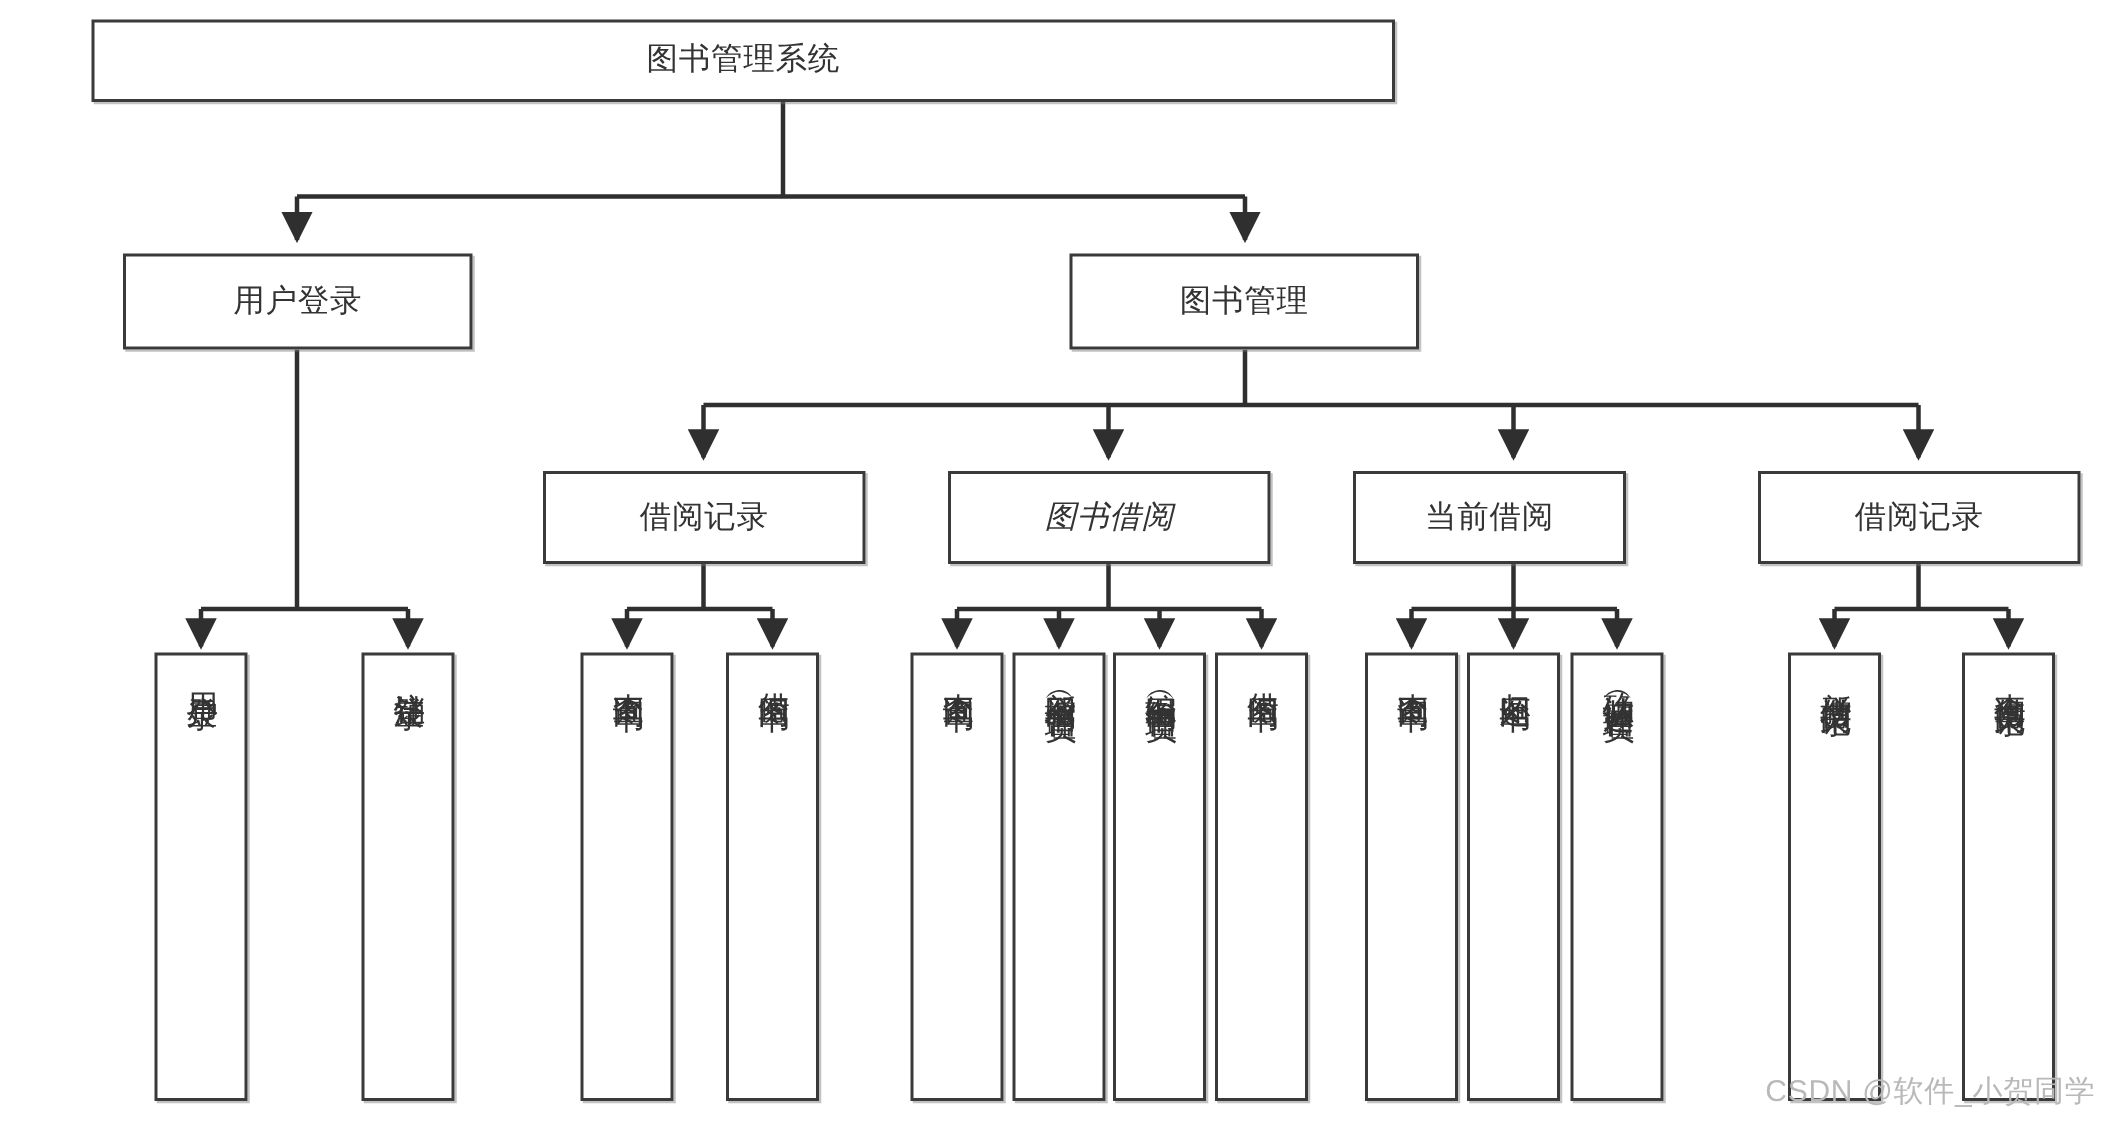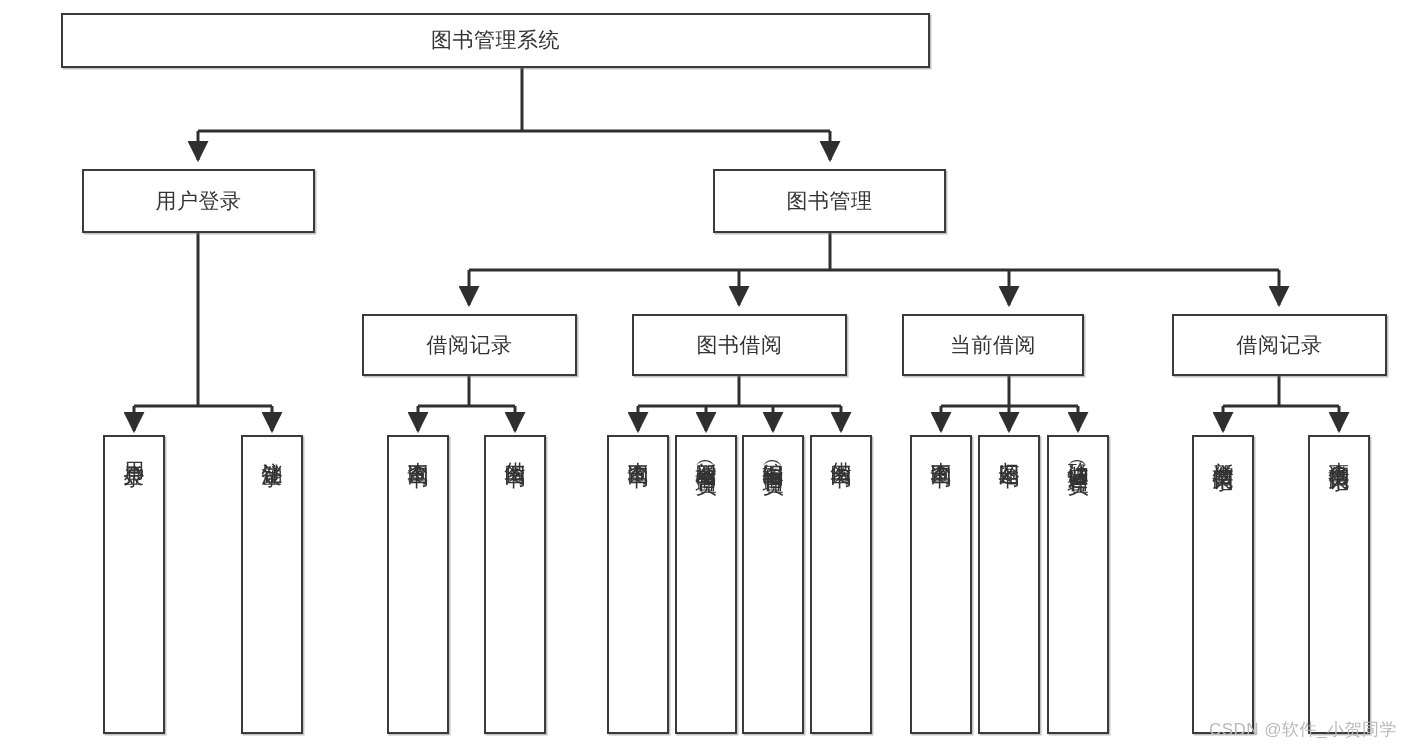--- a/index.html
+++ b/index.html
@@ -57,21 +57,21 @@
     text-orientation: upright;
     font-size: 21px;
     letter-spacing: 2px;
     line-height: 1.05;
     white-space: pre;
   }
   #watermark {
     position: absolute;
     right: 8px;
     bottom: 6px;
-    font-size: 17px;
+    font-size: 20px;
     color: #b9b9b9;
     letter-spacing: 0.5px;
     user-select: none;
   }
 </style>
 </head>
 <body>
 
 <div id="canvas">
 
@@ -132,21 +132,21 @@
   <div class="node h" style="left:82px; top:169px; width:233px; height:64px;">
     <span class="label">用户登录</span>
   </div>
   <div class="node h" style="left:713px; top:169px; width:233px; height:64px;align-items:center;">
     <span class="label">图书管理</span>
   </div>
 
   <div class="node h" style="left:362px; top:314px; width:215px; height:62px;">
     <span class="label">借阅记录</span>
   </div>
-  <div class="node h" style="left:632px; top:314px; width:215px; height:62px;">
+  <div class="node h" style="left:632px; top:314px; width:215px; height:62px;font-style:italic;">
     <span class="label">图书借阅</span>
   </div>
   <div class="node h" style="left:902px; top:314px; width:182px; height:62px;">
     <span class="label">当前借阅</span>
   </div>
   <div class="node h" style="left:1172px; top:314px; width:215px; height:62px;">
     <span class="label">借阅记录</span>
   </div>
 
   <div class="node v" style="left:103px; top:435px; width:62px; height:299px;">

